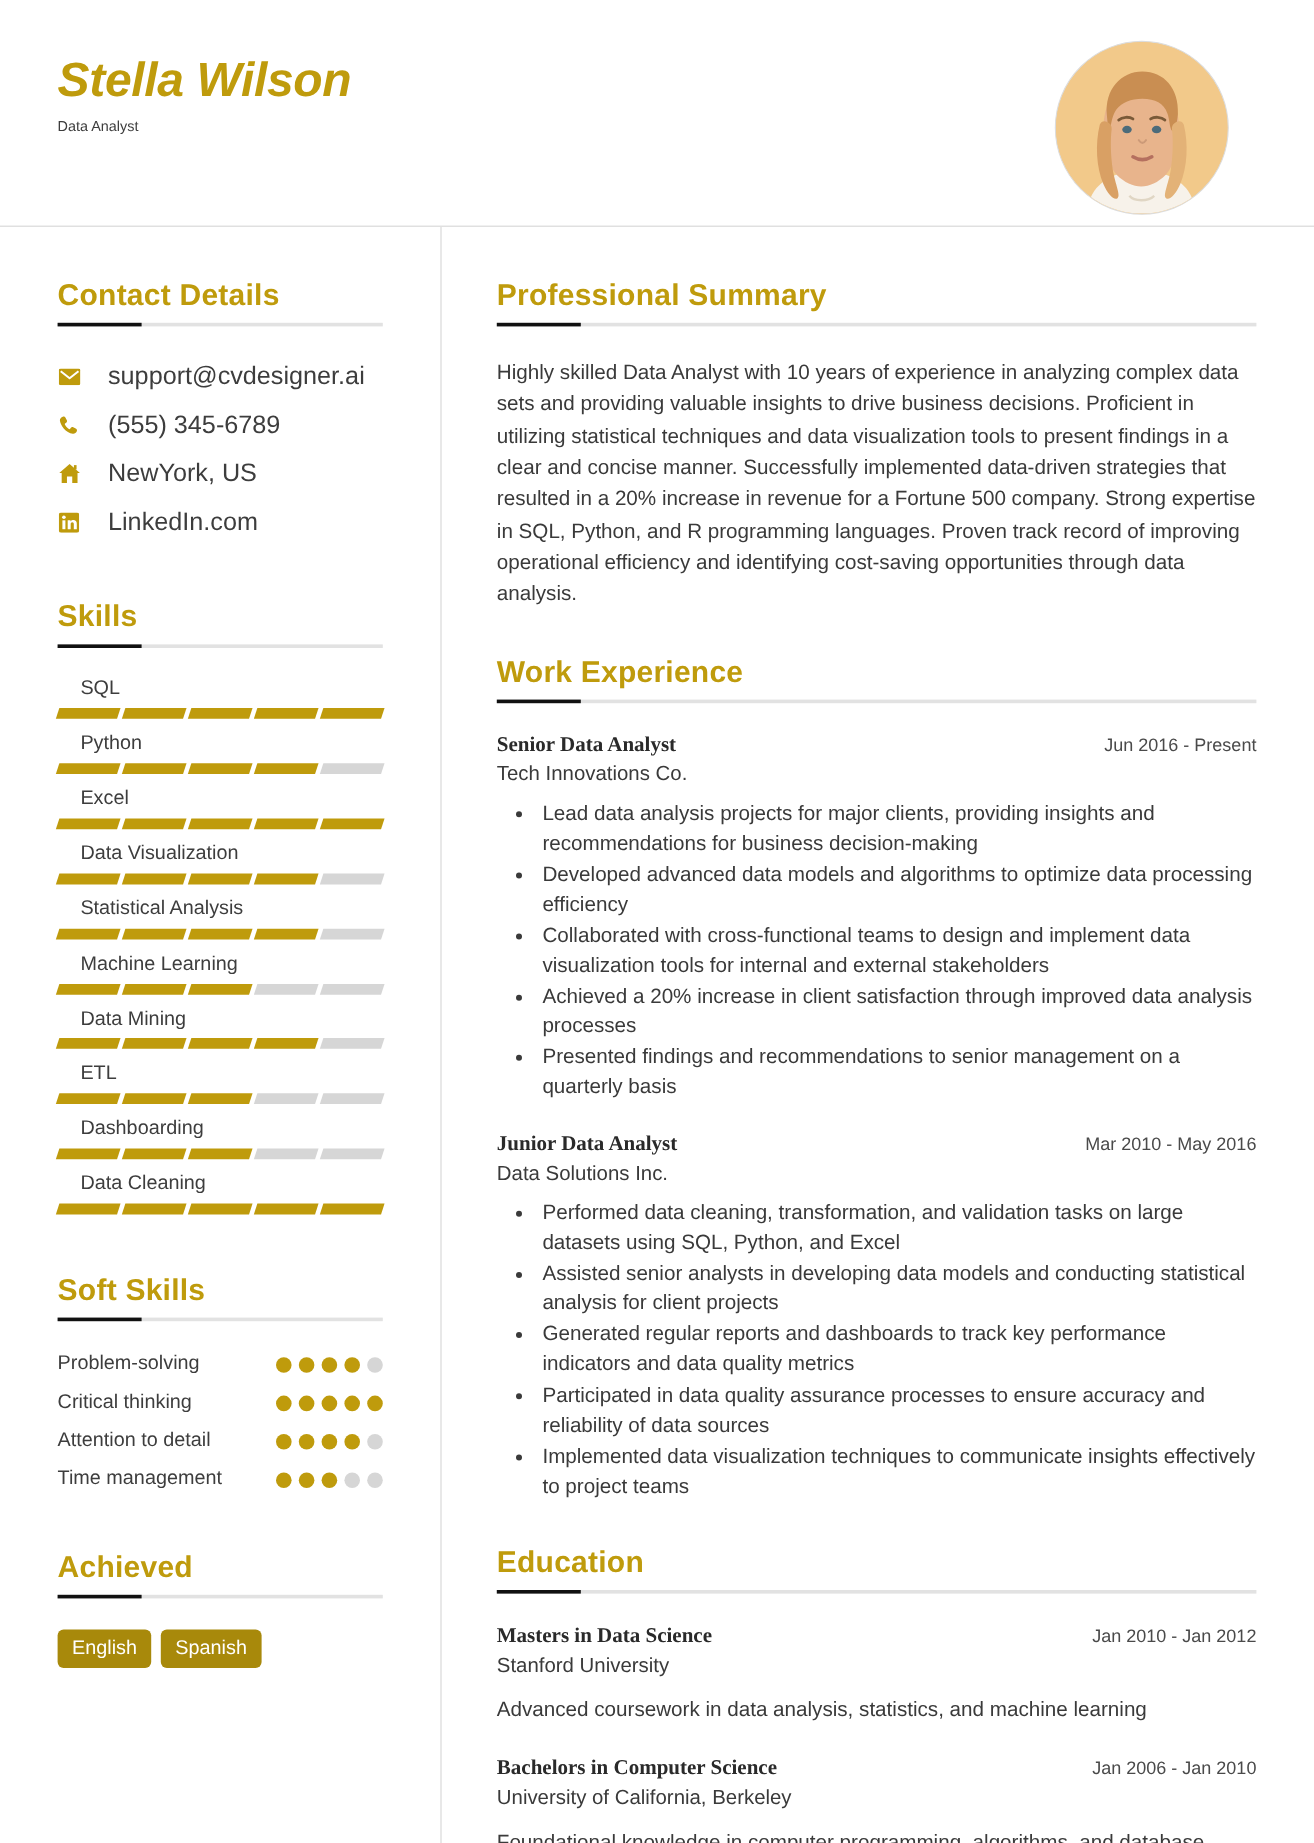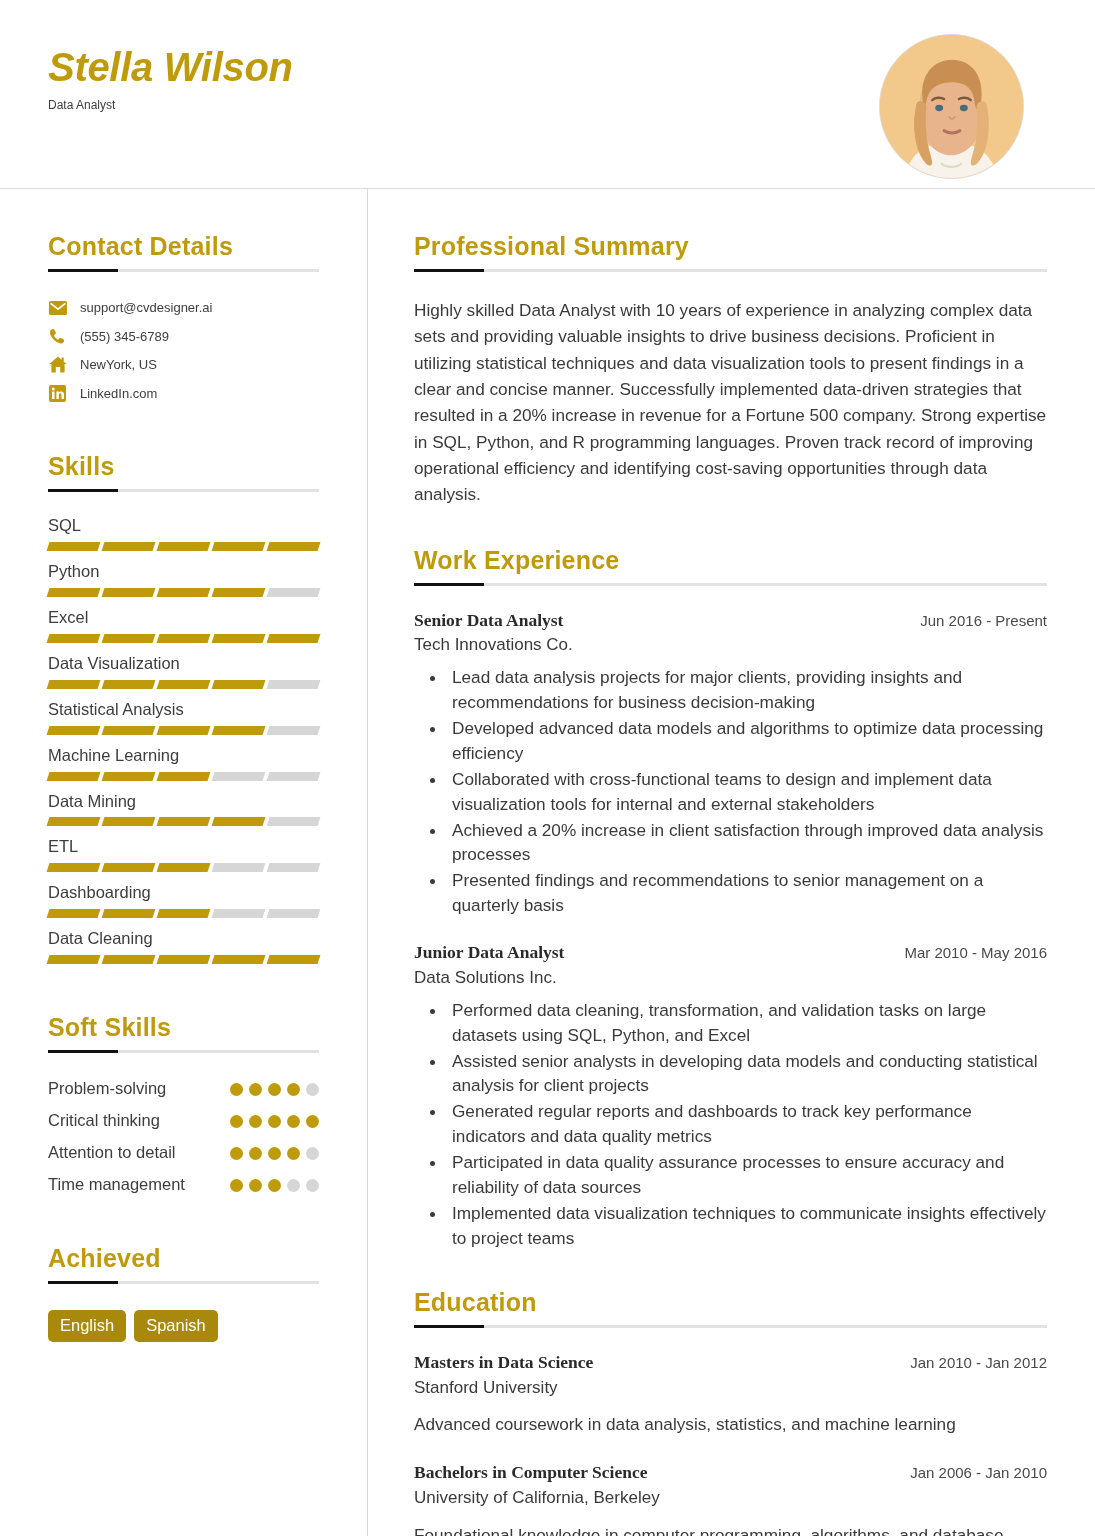--- a/index.html
+++ b/index.html
@@ -88,37 +88,38 @@
     width: 70px; height: 3px;
     background: #111111;
   }
   .sidebar .sec-rule::before { width: 70px; }
 
   
   .contact-list { margin-top: 26px; }
   .contact-row {
     display: flex;
     align-items: center;
-    gap: 13px;
+    gap: 23px;
     margin-bottom: 9px;
-    font-size: 13px;
+    font-size: 21px;
     color: #3d3d3d;
     line-height: 1.5;
   }
   .cicon { width: 19px; height: 19px; flex: 0 0 19px; display:flex; align-items:center; justify-content:center; }
   .cicon svg { display:block; }
 
   
   .skills-wrap { margin-top: 22px; }
   .skill-item { margin-bottom: 9px; }
   .skill-name {
     font-size: 16.5px;
     color: #3d3d3d;
     line-height: 1.45;
     margin-bottom: 4px;
+    margin-left: 19px;
   }
   .bar { display: flex; gap: 4px; height: 9px; }
   .seg {
     flex: 1 1 0;
     height: 9px;
     transform: skewX(-18deg);
     background: #D6D6D6;
   }
   .seg.on { background: #BF9B0C; }
 

